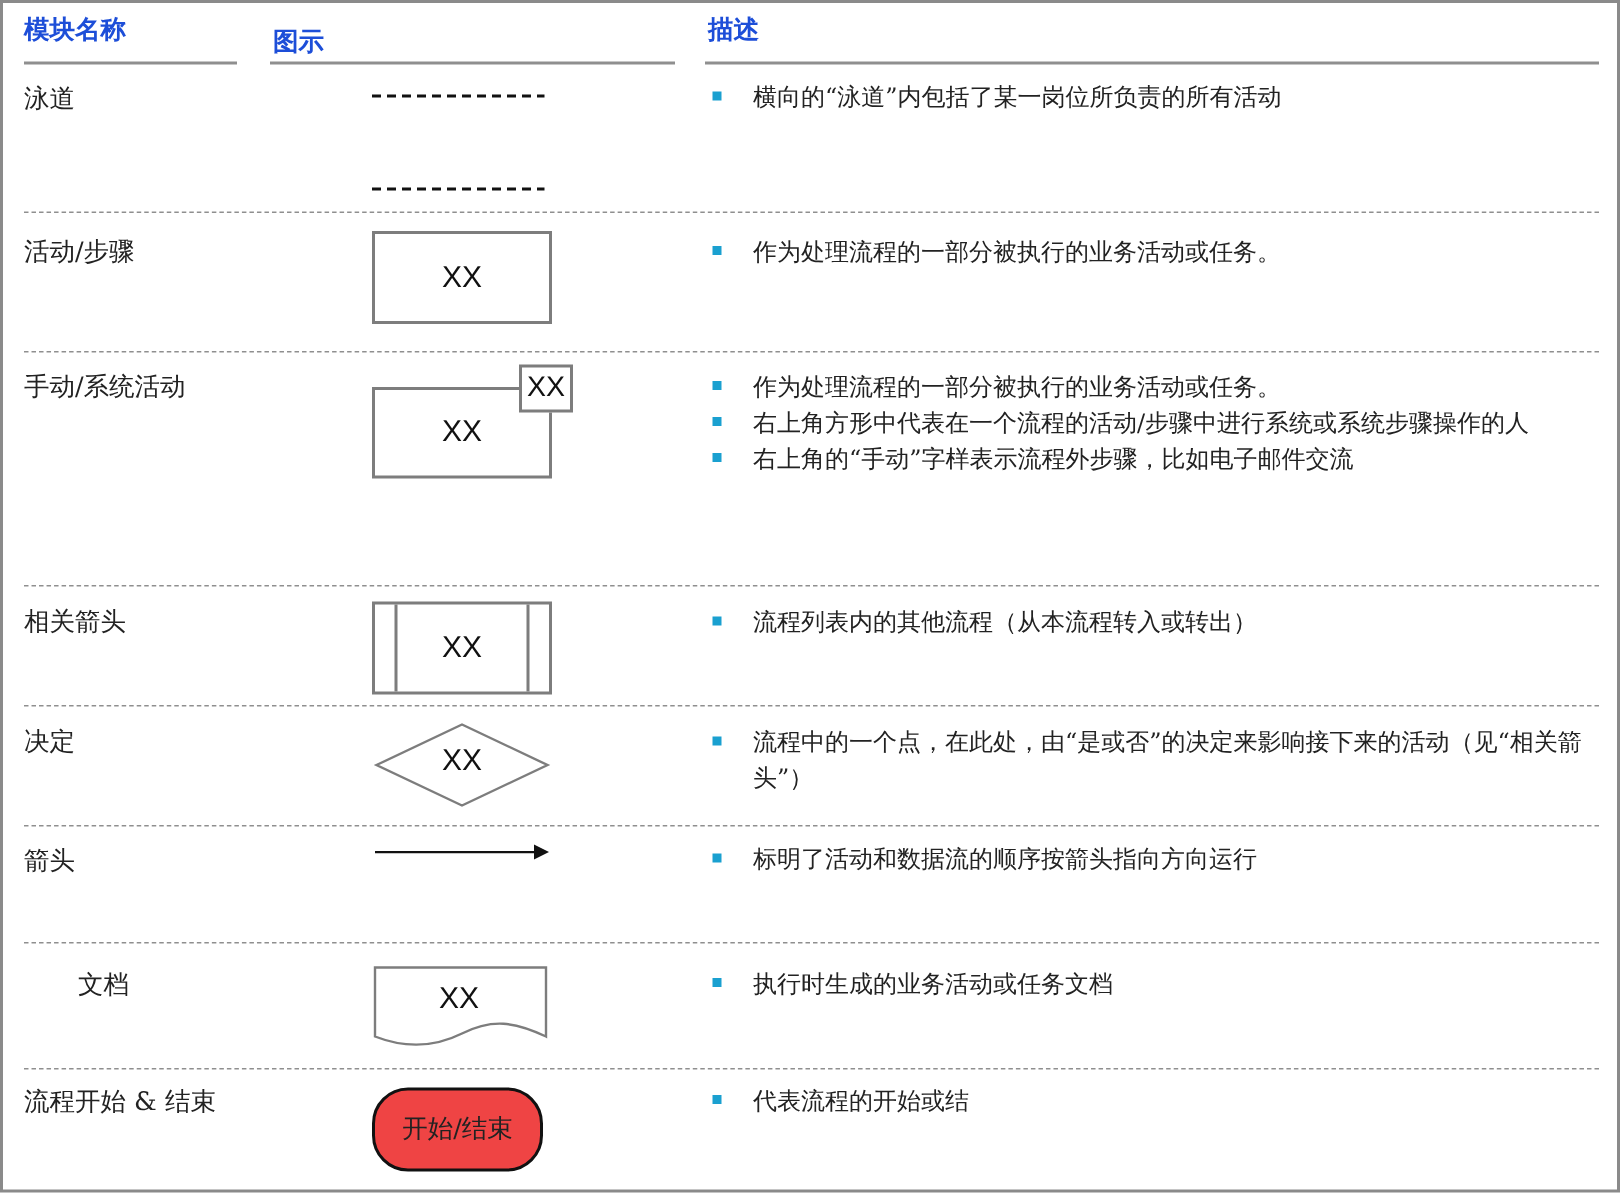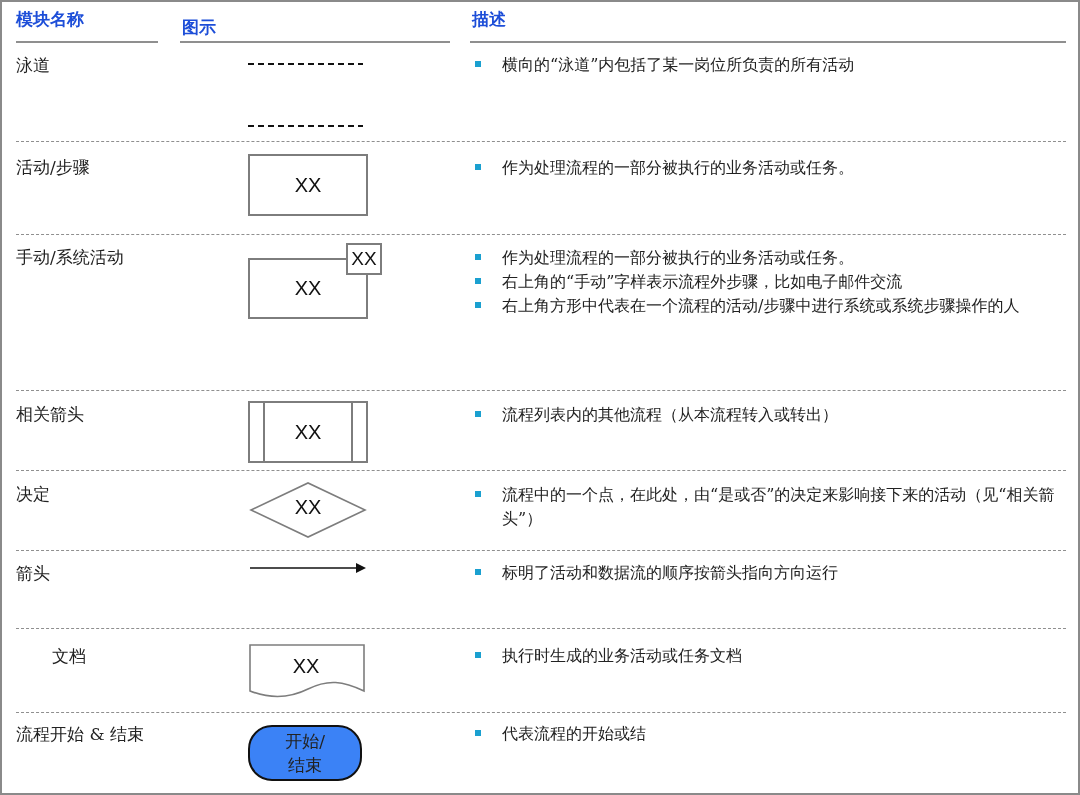--- a/index.html
+++ b/index.html
@@ -70,22 +70,22 @@
 
 <div class="name" style="top:246px;">手动/系统活动</div>
 <div class="box" style="left:248px; top:258px; width:120px; height:61px;">
   <span>XX</span>
 </div>
 <div class="box" style="left:346px; top:243px; width:36px; height:32px; font-size:19px;">
   <span>XX</span>
 </div>
 <div class="desc" style="top:246px;">
   <div class="bullet-item">作为处理流程的一部分被执行的业务活动或任务。</div>
+  <div class="bullet-item">右上角方形中代表在一个流程的活动/步骤中进行系统或系统步骤操作的人</div>
   <div class="bullet-item">右上角的“手动”字样表示流程外步骤，比如电子邮件交流</div>
-  <div class="bullet-item">右上角方形中代表在一个流程的活动/步骤中进行系统或系统步骤操作的人</div>
 </div>
 
 <div class="name" style="top:403px;">相关箭头</div>
 <div class="box" style="left:248px; top:401px; width:120px; height:62px;">
   <span>XX</span>
   <div style="position:absolute; left:13px; top:0; bottom:0; width:0; border-left:2px solid #7d7d7d;"></div>
   <div style="position:absolute; right:13px; top:0; bottom:0; width:0; border-left:2px solid #7d7d7d;"></div>
 </div>
 <div class="desc" style="top:403px;">
   <div class="bullet-item">流程列表内的其他流程（从本流程转入或转出）</div>
@@ -112,19 +112,19 @@
 <div class="name" style="top:645px;margin-left:36px;">文档</div>
 <svg class="shape" style="left:248px; top:643px;" width="120" height="58">
   <path d="M2,2 L116,2 L116,48 C95,38 80,36 60,46 C40,56 20,55 2,48 Z" fill="#fff" stroke="#7d7d7d" stroke-width="1.6"></path>
 </svg>
 <div class="xx" style="position:absolute; left:248px; top:655px; width:116px; text-align:center;">XX</div>
 <div class="desc" style="top:644px;">
   <div class="bullet-item">执行时生成的业务活动或任务文档</div>
 </div>
 
 <div class="name" style="top:723px;">流程开始 &amp; 结束</div>
-<div style="position:absolute; left:248px; top:725px; width:114px; height:56px; border:2px solid #111; border-radius:24px; background:#3b82f6; display:flex; flex-direction:column; align-items:center; justify-content:center; font-size:17px; line-height:24px; color:#222;">
+<div style="position:absolute; left:248px; top:725px; width:114px; height:56px; border:2px solid #111; border-radius:24px; background:#ef4444; display:flex; flex-direction:row; align-items:center; justify-content:center; font-size:17px; line-height:24px; color:#222;">
   <span>开始/</span>
   <span>结束</span>
 </div>
 <div class="desc" style="top:722px;">
   <div class="bullet-item">代表流程的开始或结</div>
 </div>
 
 </body></html>

